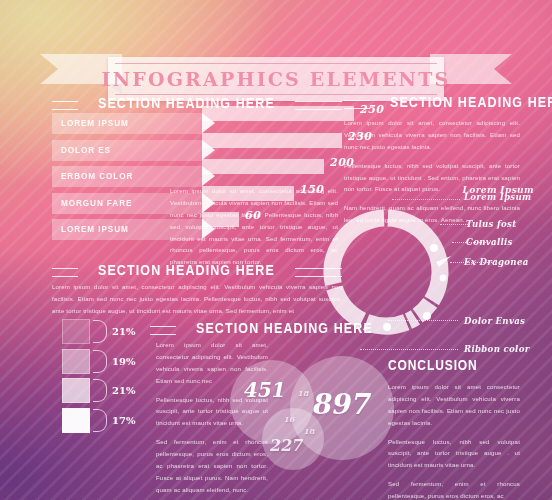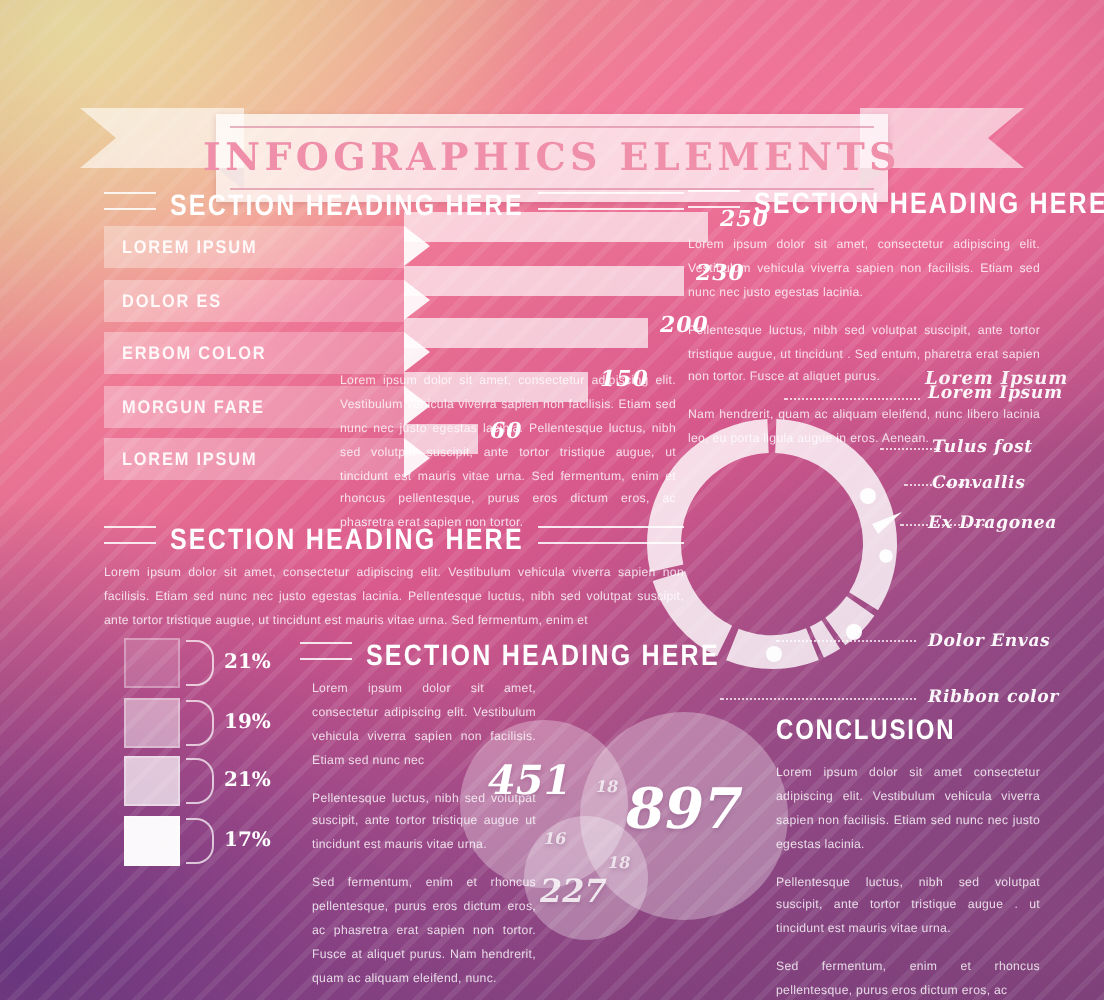--- a/index.html
+++ b/index.html
@@ -49,21 +49,21 @@
   .rb-main:before,.rb-main:after{
     content:"";position:absolute;left:7px;right:7px;height:1px;background:rgba(214,120,150,.55);
   }
   .rb-main:before{top:6px;} .rb-main:after{bottom:6px;}
   .rb-title{
     font-family:"DejaVu Serif", serif;font-size:19px;letter-spacing:2.2px;
     color:#ef8fa9;font-weight:bold;white-space:nowrap;
   }
 
   
-  .sec-head{display:flex;align-items:flex-start;gap:7px;}
+  .sec-head{display:flex;align-items:flex-end;gap:20px;}
   .sec-head .rule{flex:0 0 auto;height:7px;width:26px;
     border-top:1.6px solid rgba(255,255,255,.85);
     border-bottom:1.6px solid rgba(255,255,255,.85);}
   .sec-head .rule.grow{flex:1 1 auto;width:auto;}
   .sec-head .txt{
     font-family:"Liberation Sans", sans-serif;font-weight:bold;
     font-size:12.5px;letter-spacing:1.1px;color:#ffffff;white-space:nowrap;
     transform:scaleY(1.18);transform-origin:center;
   }
 
@@ -344,21 +344,21 @@
   <div id="venn">
     <div class="v-circ" style="left:2px;top:4px;width:84px;height:84px;"></div>
     <div class="v-circ" style="left:62px;top:0px;width:104px;height:104px;"></div>
     <div class="v-circ" style="left:34px;top:52px;width:62px;height:62px;"></div>
 
     <div class="v-num" style="left:16px;top:22px;font-size:20px;">451</div>
     <div class="v-num" style="left:85px;top:32px;font-size:28px;">897</div>
     <div class="v-num" style="left:42px;top:80px;font-size:16px;color:rgba(255,255,255,.82);text-align:right;">227</div>
 
     <div class="v-num sm" style="left:70px;top:32px;">18</div>
-    <div class="v-num sm" style="left:44px;top:58px;">16</div>
+    <div class="v-num sm" style="left:56px;top:58px;">16</div>
     <div class="v-num sm" style="left:76px;top:70px;">18</div>
   </div>
 
   <div id="conclusion">
     <div class="concl-title">CONCLUSION</div>
     <div class="body-txt">
       <p>Lorem ipsum dolor sit amet consectetur adipiscing elit. Vestibulum vehicula viverra sapien non facilisis. Etiam sed nunc nec justo egestas lacinia.</p>
       <p>Pellentesque luctus, nibh sed volutpat suscipit, ante tortor tristique augue . ut tincidunt est mauris vitae urna.</p>
       <p>Sed fermentum, enim et rhoncus pellentesque, purus eros dictum eros, ac</p>
     </div>

